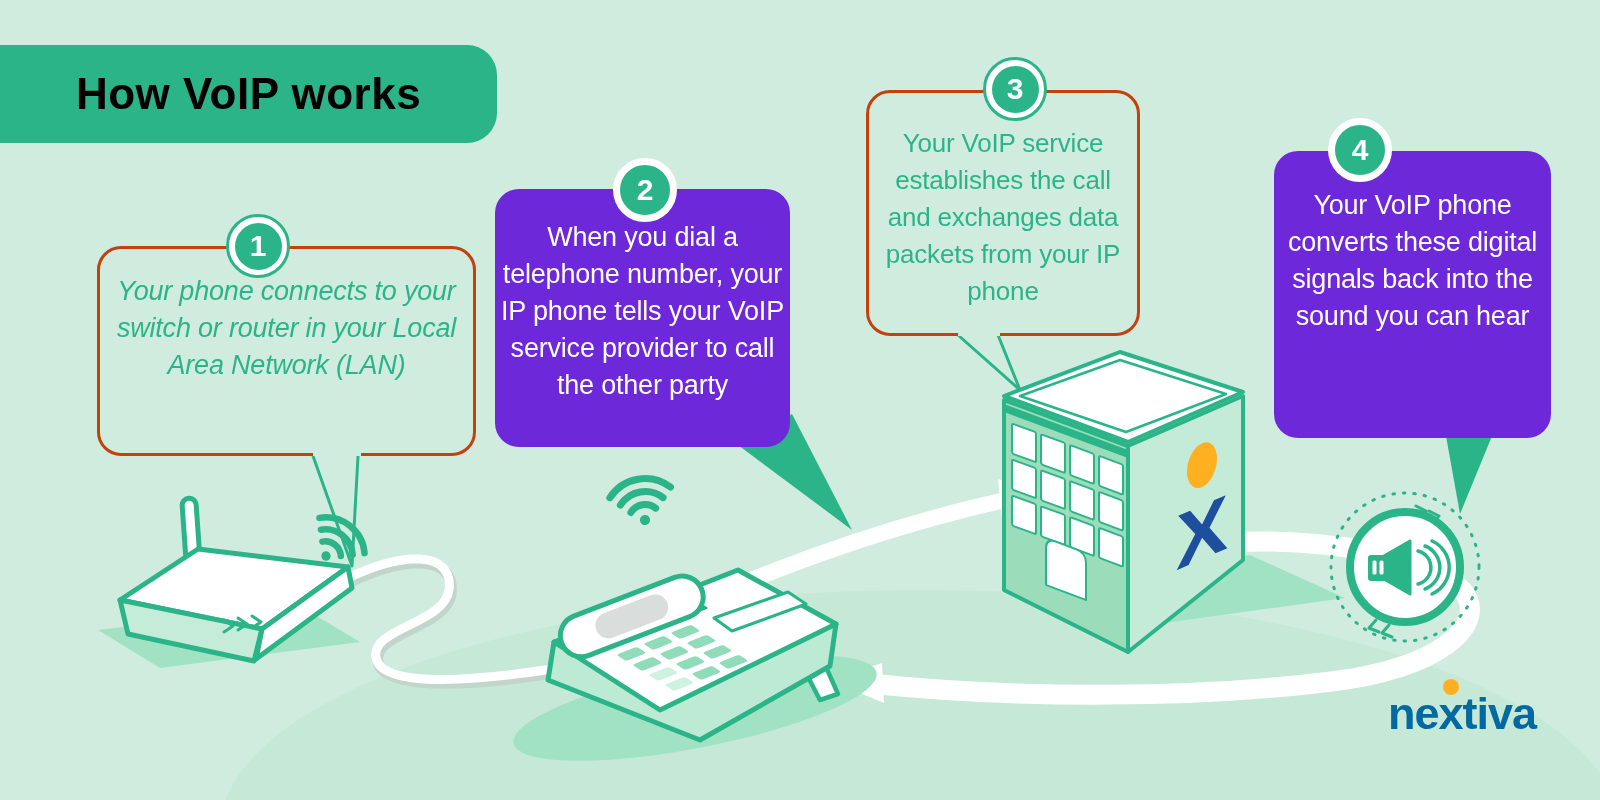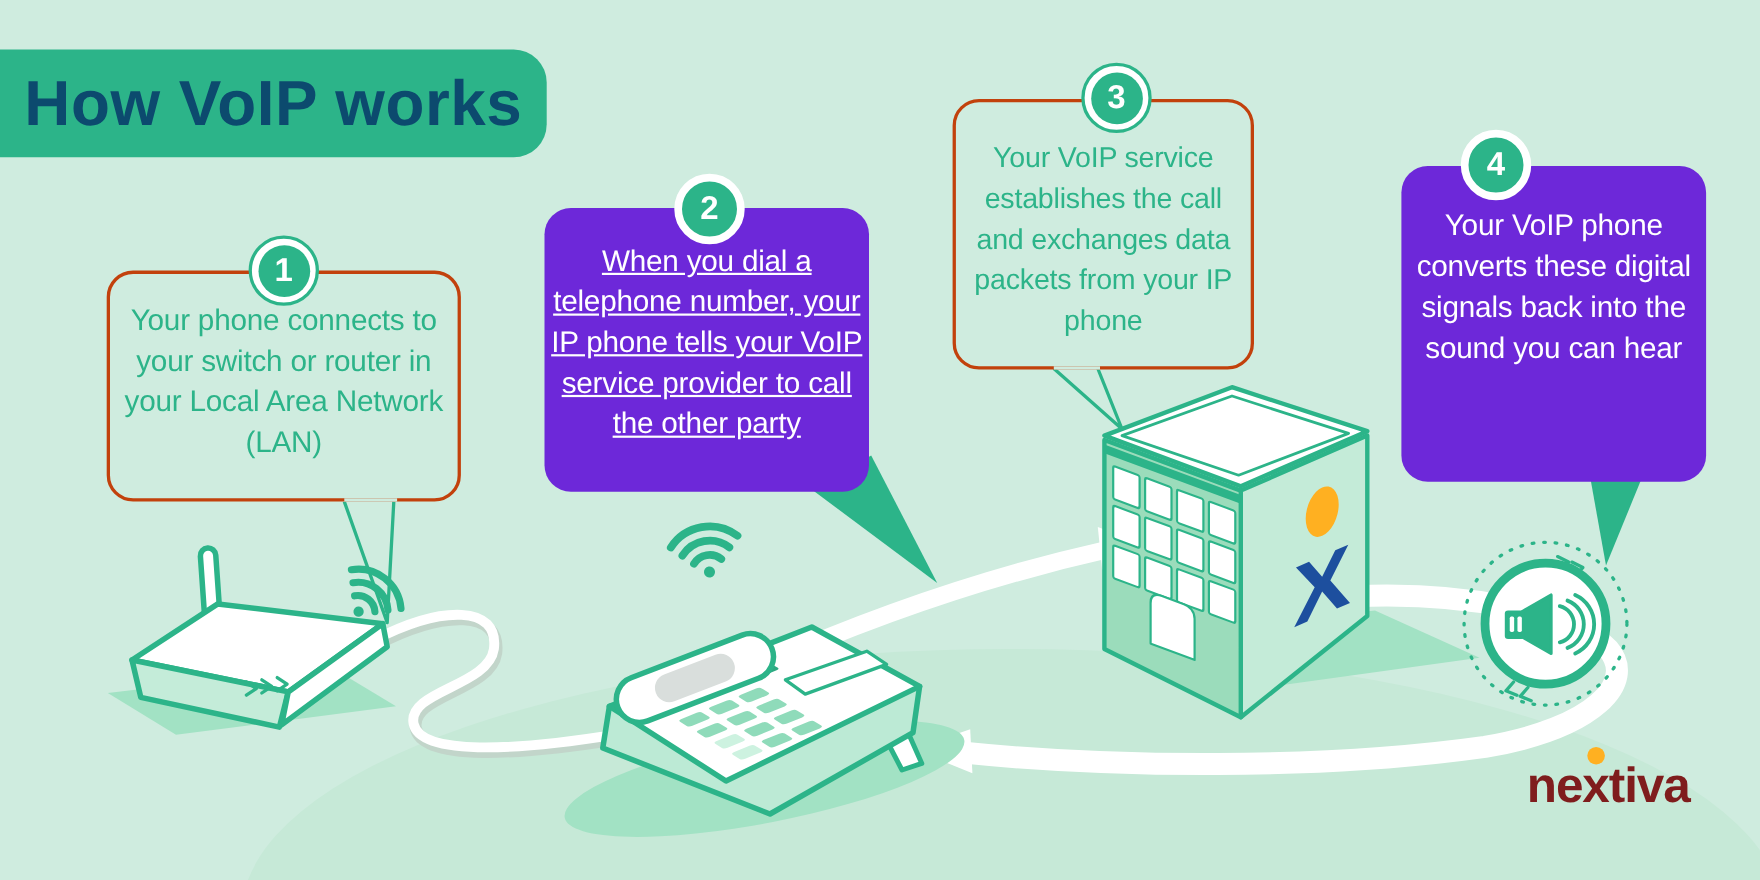--- a/index.html
+++ b/index.html
@@ -3,30 +3,30 @@
 <meta charset="utf-8">
 <style>
   html,body{margin:0;padding:0;background:#cfecdf;}
   .canvas{position:relative;width:1600px;height:800px;overflow:hidden;background:#cfecdf;
           font-family:"Liberation Sans", sans-serif;}
   .scene{position:absolute;left:0;top:0;}
 
   
   .title-bar{position:absolute;left:0;top:45px;width:497px;height:98px;background:#2cb489;
              border-radius:0 30px 30px 0;display:flex;align-items:center;justify-content:center;}
-  .title-bar span{color:#0c4a6e;font-size:58px;font-weight:bold;letter-spacing:.5px;}
+  .title-bar span{color:#000000;font-size:44px;font-weight:bold;letter-spacing:.5px;}
 
   
   .bubble{position:absolute;box-sizing:border-box;border-radius:24px;}
   .bubble p{margin:0;text-align:center;font-size:27px;line-height:37px;letter-spacing:-.2px;font-weight:500;}
   .outline{border:3px solid #c2410c;color:#2cb489;background:transparent;}
   .filled{background:#6d28d9;color:#ffffff;}
-  .b1{left:97px;top:246px;width:322px;height:210px;}
+  .b1{left:97px;top:246px;width:379px;height:210px;font-style:italic;}
   .b1 p{padding:24px 8px 0;}
-  .b2{left:495px;top:189px;width:295px;height:258px;text-decoration:underline;}
+  .b2{left:495px;top:189px;width:295px;height:258px;}
   .b2 p{padding:30px 6px 0;}
   .b3{left:866px;top:90px;width:274px;height:246px;}
   .b3 p{padding:32px 6px 0;font-size:26px;}
   .b4{left:1274px;top:151px;width:277px;height:287px;}
   .b4 p{padding:36px 6px 0;}
   
   .b1::after{content:'';position:absolute;left:213px;bottom:-3px;width:48px;height:3px;background:#cfecdf;}
   .b3::after{content:'';position:absolute;left:89px;bottom:-3px;width:42px;height:3px;background:#cfecdf;}
 
   
@@ -36,21 +36,21 @@
                         align-items:center;justify-content:center;}
   .badge-filled{width:50px;height:50px;border:7px solid #ffffff;background:#2cb489;border-radius:50%;}
   .badge .num{color:#ffffff;font-size:30px;font-weight:bold;}
   .p1{left:258px;top:246px;}
   .p2{left:645px;top:190px;}
   .p3{left:1015px;top:89px;}
   .p4{left:1360px;top:150px;}
 
   
   .logo{position:absolute;left:1388px;top:688px;display:flex;align-items:center;
-        font-size:45px;font-weight:bold;color:#7f1d1d;letter-spacing:-1px;}
+        font-size:45px;font-weight:bold;color:#0369a1;letter-spacing:-1px;}
   .logo .xwrap{position:relative;}
   .logo-dot{position:absolute;left:50%;top:-9px;margin-left:-8px;width:16px;height:16px;
             border-radius:50%;background:#ffb021;}
 </style>
 </head>
 <body>
 
 <div class="canvas">
 
   <svg class="scene" width="1600" height="800" viewBox="0 0 1600 800">

